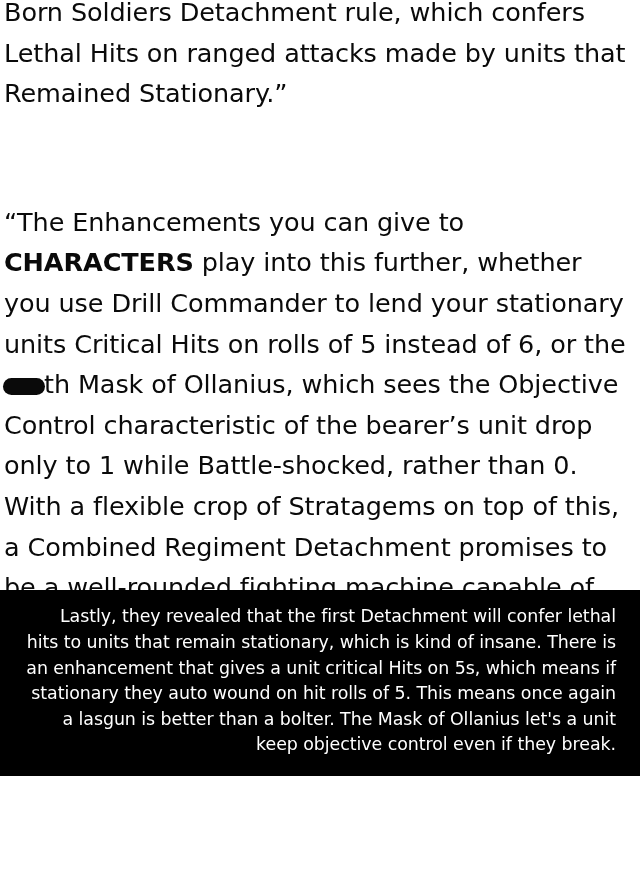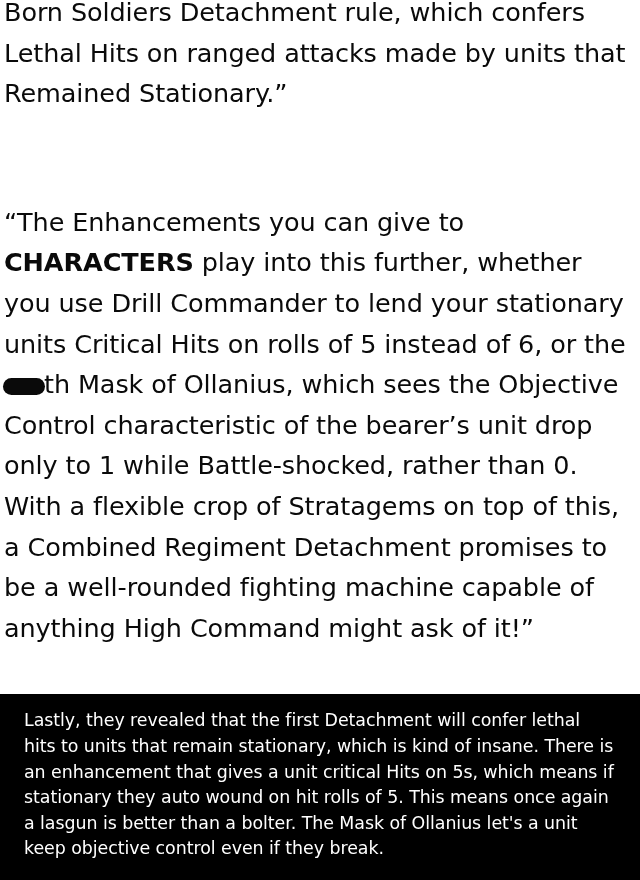--- a/index.html
+++ b/index.html
@@ -9,21 +9,21 @@
   }
   body {
     width: 640px;
     height: 880px;
     font-family: "DejaVu Sans", sans-serif;
     overflow: hidden;
   }
   .page {
     position: relative;
     width: 640px;
-    height: 880px;
+    height: 776px;
     background: #ffffff;
     display: flex;
     flex-direction: column;
   }
   .article {
     flex: 0 0 auto;
     padding: 0 4px 0 4px;
     box-sizing: border-box;
   }
   .para {
@@ -57,21 +57,21 @@
     bottom: 0;
     width: 640px;
     background: #000000;
     color: #ffffff;
     box-sizing: border-box;
     padding: 14px 24px 18px 24px;
   }
   .caption-text {
     font-size: 17.4px;
     line-height: 25.6px;
-    text-align: left;
+    text-align: right;
     color: #ffffff;
     margin: 0;
     letter-spacing: -0.05px;
   }
 </style>
 </head>
 <body>
 
 <div class="page">
 

